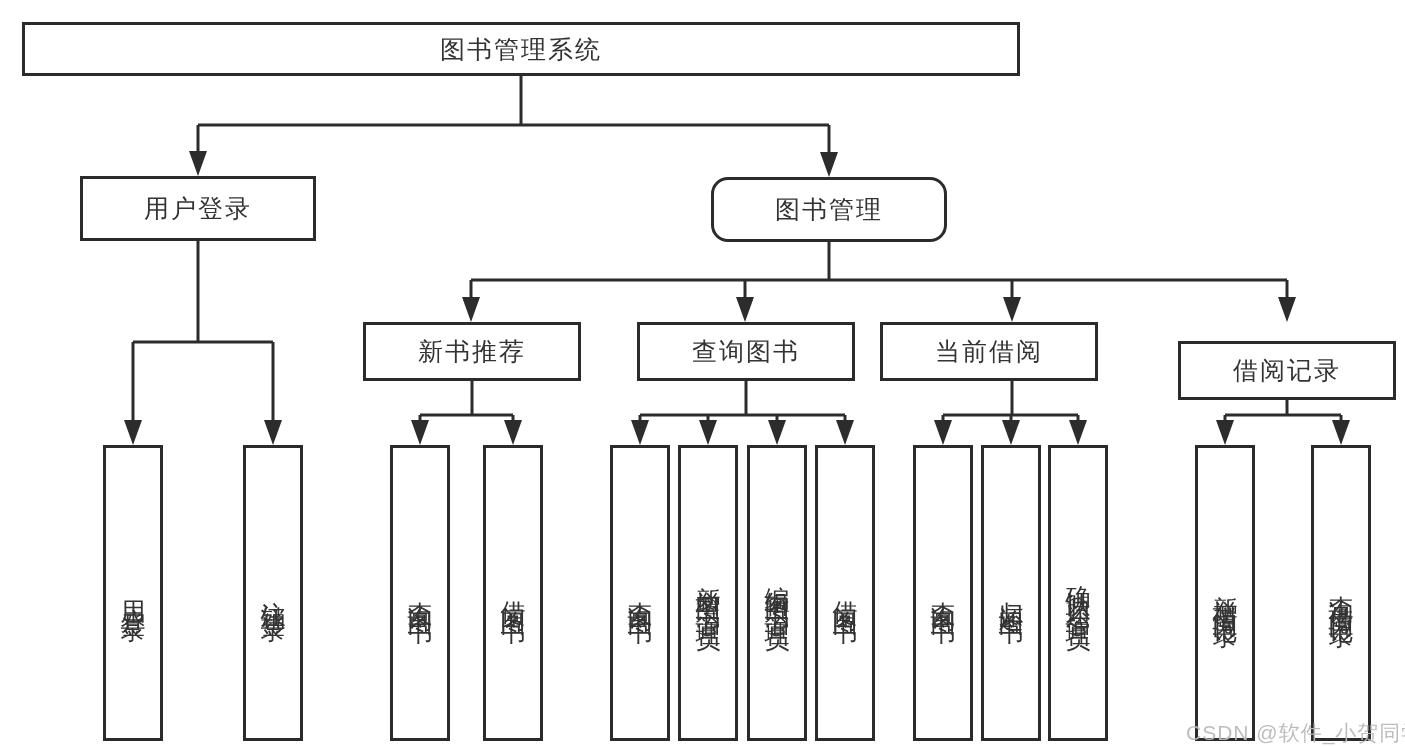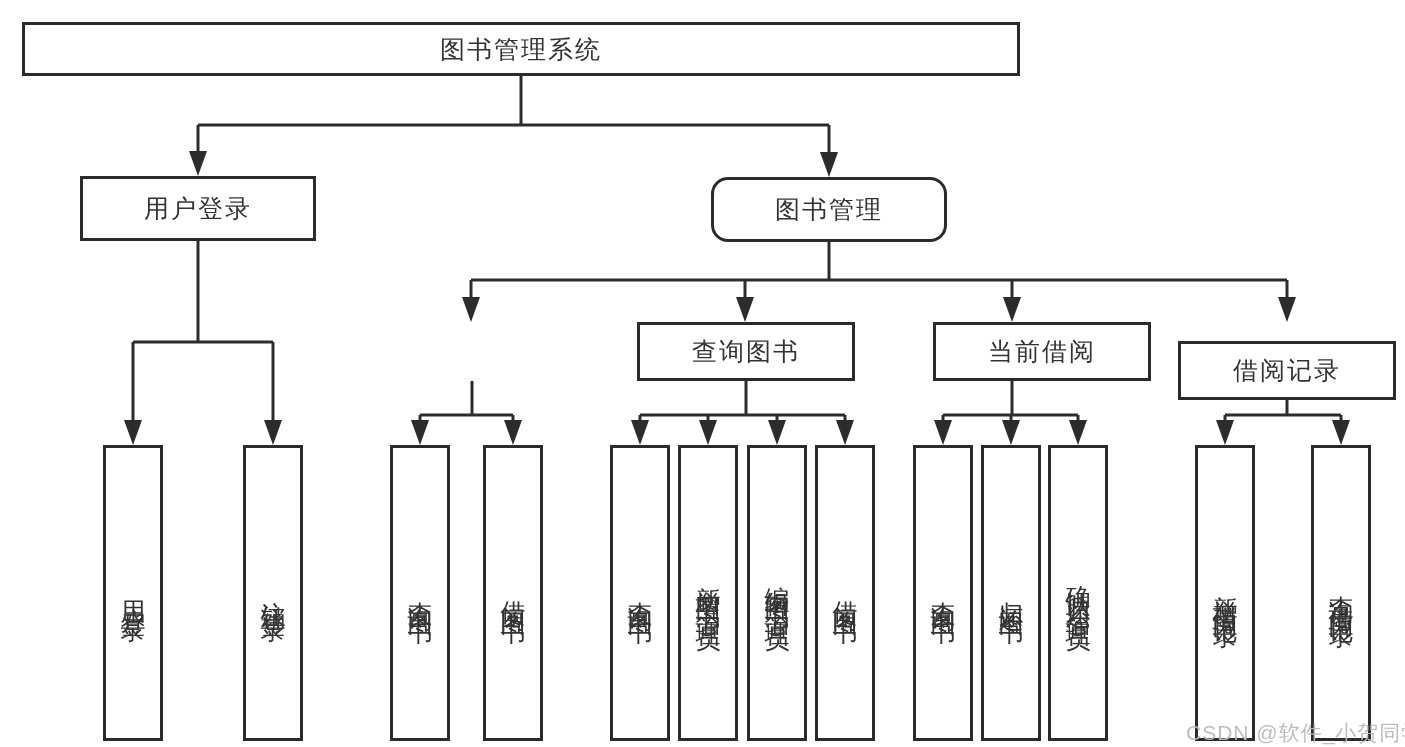--- a/index.html
+++ b/index.html
@@ -140,24 +140,27 @@
     <span class="lbl">图书管理系统</span>
   </div>
 
   <div class="box" style="left:80px; top:168px; width:236px; height:65px;">
     <span class="lbl">用户登录</span>
   </div>
   <div class="box" style="left:711px; top:169px; width:236px; height:65px;border-radius:17px;">
     <span class="lbl">图书管理</span>
   </div>
 
+  <div class="box" style="left:363px; top:314px; width:218px; height:59px;">
+    <span class="lbl">新书推荐</span>
+  </div>
   <div class="box" style="left:637px; top:314px; width:218px; height:59px;">
     <span class="lbl">查询图书</span>
   </div>
-  <div class="box" style="left:933px; top:314px; width:218px; height:59px;align-items:center;">
+  <div class="box" style="left:880px; top:314px; width:218px; height:59px;align-items:center;">
     <span class="lbl">当前借阅</span>
   </div>
   <div class="box" style="left:1178px; top:333px; width:218px; height:59px;">
     <span class="lbl">借阅记录</span>
   </div>
 
   <div class="vbox" style="left:103px;">
     <span class="vlbl">用户登录</span>
   </div>
   <div class="vbox" style="left:243px;">

